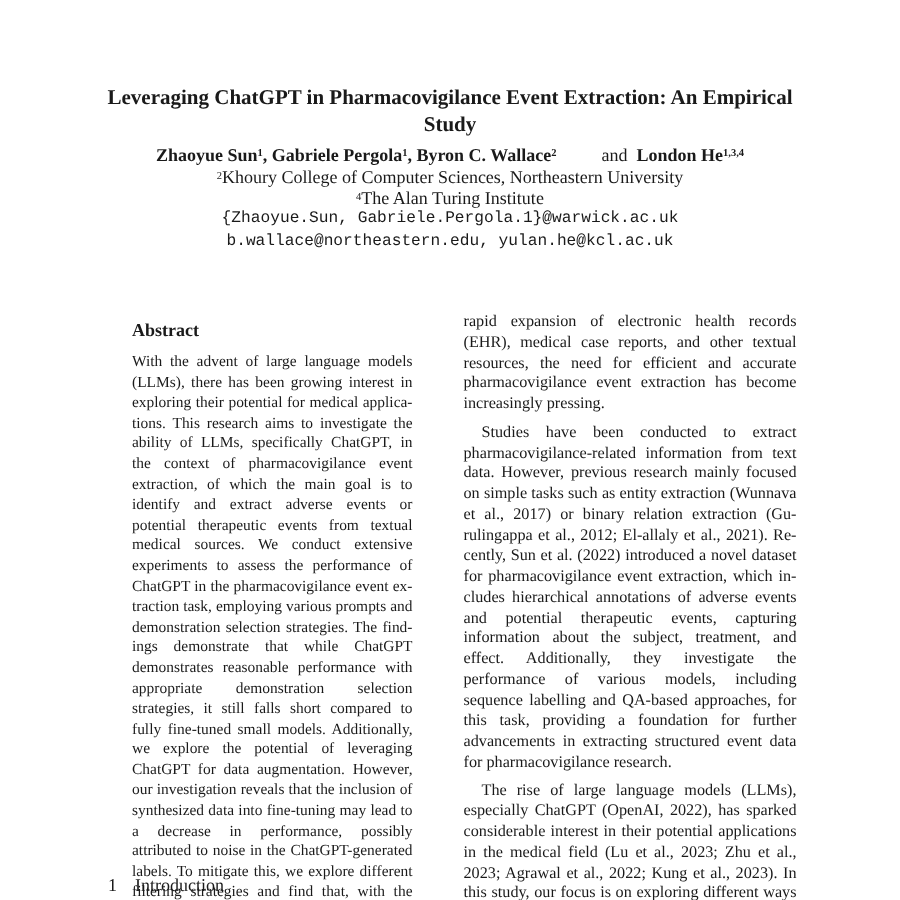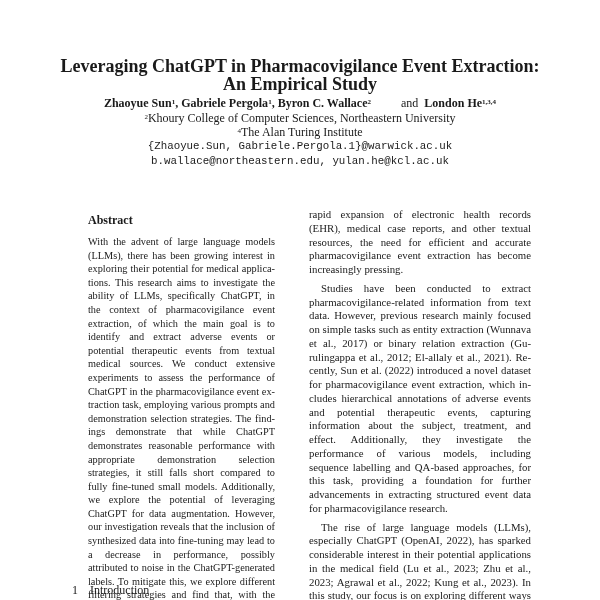--- a/index.html
+++ b/index.html
@@ -1,17 +1,17 @@
 <!DOCTYPE html>
 <html><head>
 <meta charset="utf-8">
 <style>
   html, body { margin:0; padding:0; background:#ffffff; }
   body { width:600px; height:600px; overflow:hidden; position:relative; font-family:"Liberation Serif", "DejaVu Serif", serif; color:#1a1a1a; }
-  .title { position:absolute; left:60px; width:480px; top:57px; text-align:center; font-weight:bold; font-size:18px; line-height:18px; }
+  .title { position:absolute; left:60px; width:480px; top:57px; text-align:center; font-weight:bold; font-size:14px; line-height:18px; }
   .authors { position:absolute; left:60px; width:480px; top:96px; text-align:center; font-weight:bold; font-size:12px; line-height:14px; }
   .authors .and { font-weight:normal;margin-left:24px; }
   .affils { position:absolute; left:60px; width:480px; top:111px; text-align:center; font-size:12px; line-height:14.2px; }
   .affils .mono { font-family:"Liberation Mono", "DejaVu Sans Mono", monospace; font-size:10.8px; }
   sup { font-size:7px; vertical-align:top; position:relative; top:-1px; }
   .abs-head { position:absolute; left:88px; width:187px; top:213px; font-weight:bold; font-size:12px; }
   .abs-body { position:absolute; left:88px; width:187px; top:235px; font-size:10.3px; line-height:13.6px; text-align:justify; hyphens:manual; }
   .sec-head { position:absolute; left:72px; top:583px; font-weight:normal; font-size:12px; }
   .sec-head .num { display:inline-block; width:18px; }
   .col-right { position:absolute; left:309px; width:222px; top:208px; font-size:10.8px; line-height:13.75px; text-align:justify; }

